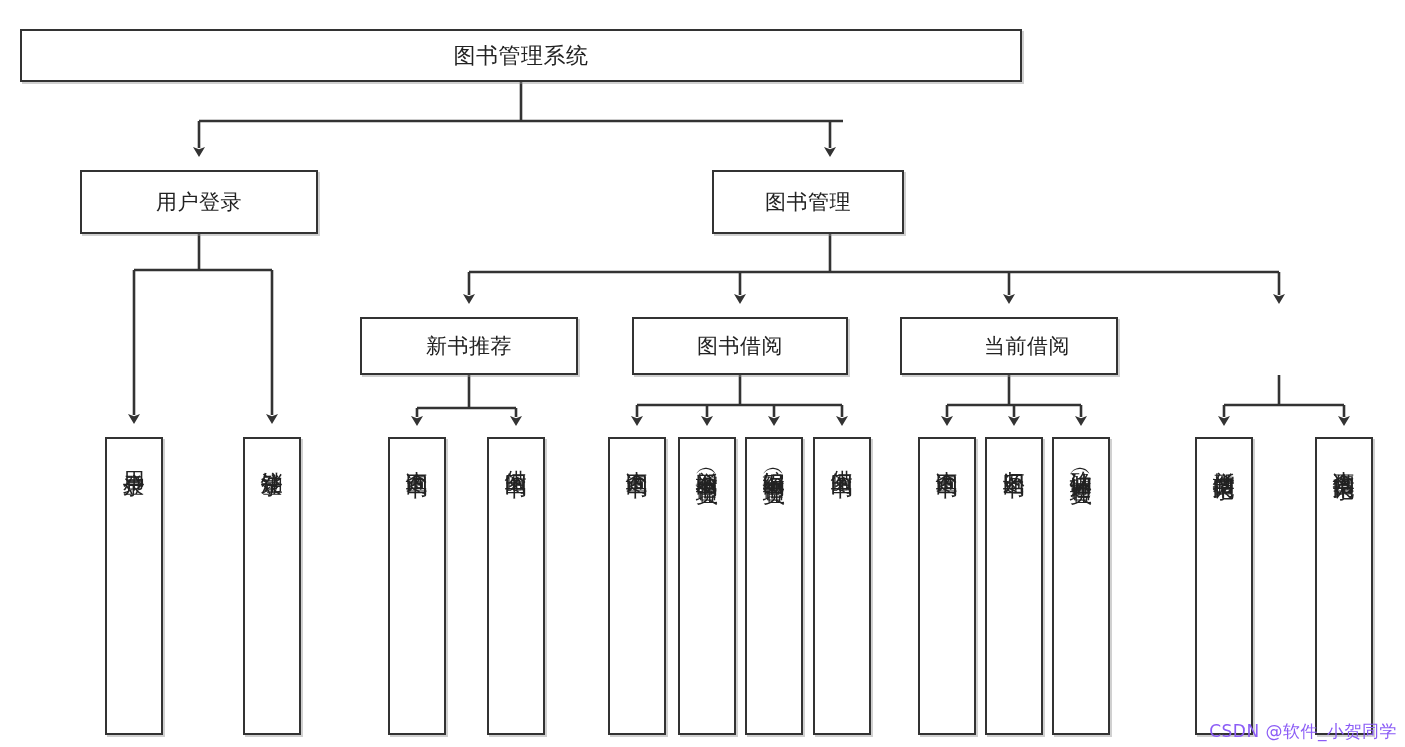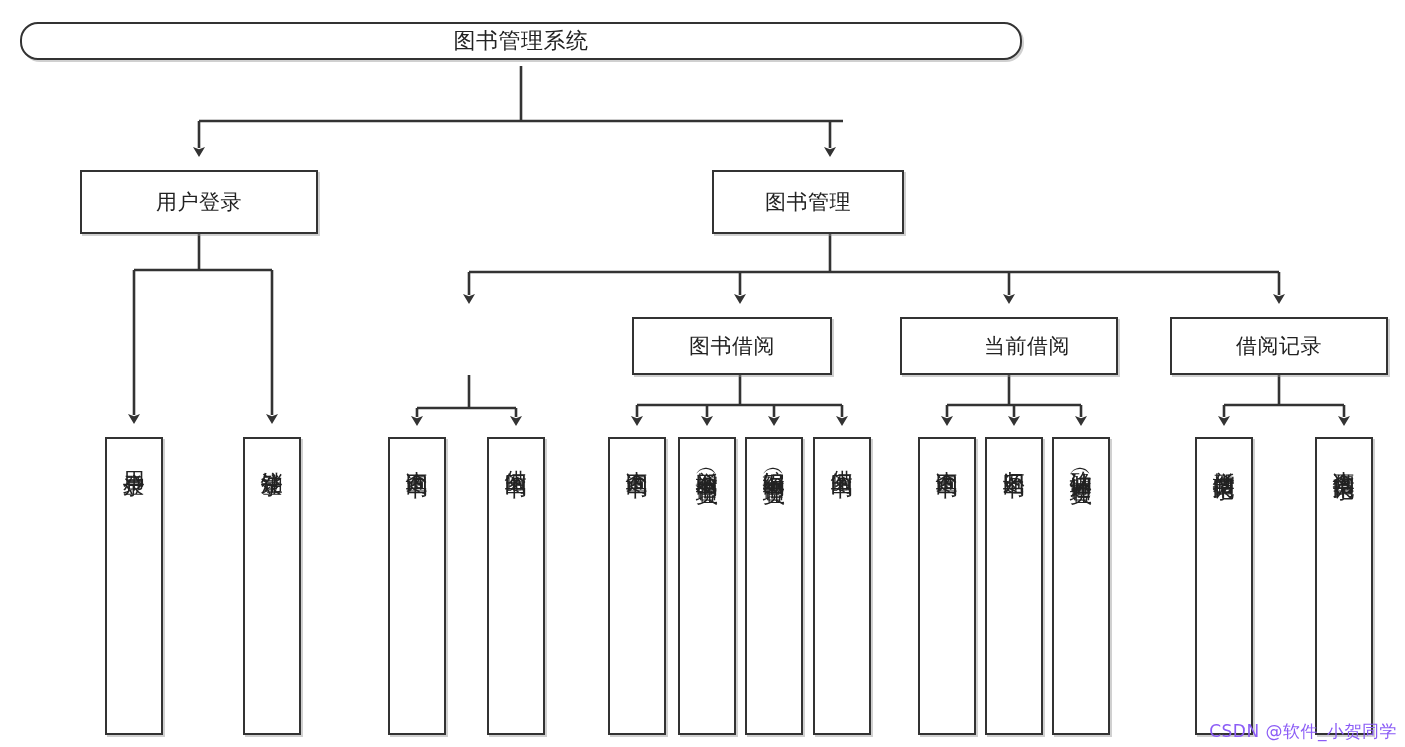--- a/index.html
+++ b/index.html
@@ -120,39 +120,39 @@
       <path d="M1014,405 L1014,417" marker-end="url(#arrow)"></path>
       <path d="M1081,405 L1081,417" marker-end="url(#arrow)"></path>
 
       <path d="M1279,375 L1279,405"></path>
       <path d="M1224,405 L1344,405"></path>
       <path d="M1224,405 L1224,417" marker-end="url(#arrow)"></path>
       <path d="M1344,405 L1344,417" marker-end="url(#arrow)"></path>
     </g>
   </svg>
 
-  <div class="node root horiz" id="n-root" style="left: 20px; top: 22px; width: 1002px; height: 38px; border-radius: 18px;">
+  <div class="node root horiz" id="n-root" style="left: 20px; top: 29px; width: 1002px; height: 53px;">
     <span class="label">图书管理系统</span>
   </div>
 
   <div class="node horiz" id="n-l1-0" style="left: 80px; top: 170px; width: 238px; height: 64px;">
     <span class="label">用户登录</span>
   </div>
   <div class="node horiz" id="n-l1-1" style="left: 712px; top: 170px; width: 192px; height: 64px;">
     <span class="label">图书管理</span>
   </div>
 
-  <div class="node horiz" id="n-l2-1" style="left: 632px; top: 317px; width: 200px; height: 58px; align-items: center;">
+  <div class="node horiz" id="n-l2-0" style="left: 360px; top: 317px; width: 218px; height: 58px;">
+    <span class="label">新书推荐</span>
+  </div>
+  <div class="node horiz" id="n-l2-1" style="left: 632px; top: 317px; width: 216px; height: 58px; align-items: center;">
     <span class="label">图书借阅</span>
   </div>
   <div class="node horiz" id="n-l2-2" style="left: 900px; top: 317px; width: 218px; height: 58px; padding-left: 36px;">
     <span class="label">当前借阅</span>
-  </div>
-  <div class="node horiz" id="n-l2-3" style="left: 1170px; top: 317px; width: 218px; height: 58px;">
-    <span class="label">借阅记录</span>
   </div>
 
   <div class="node vert" id="n-leaf-0" style="left: 105px; top: 437px; width: 58px; height: 298px;">
     <span class="label">用户登录</span>
   </div>
   <div class="node vert" id="n-leaf-1" style="left: 243px; top: 437px; width: 58px; height: 298px;">
     <span class="label">注销登录</span>
   </div>
   <div class="node vert" id="n-leaf-2" style="left: 388px; top: 437px; width: 58px; height: 298px;">
     <span class="label">查询图书</span>

